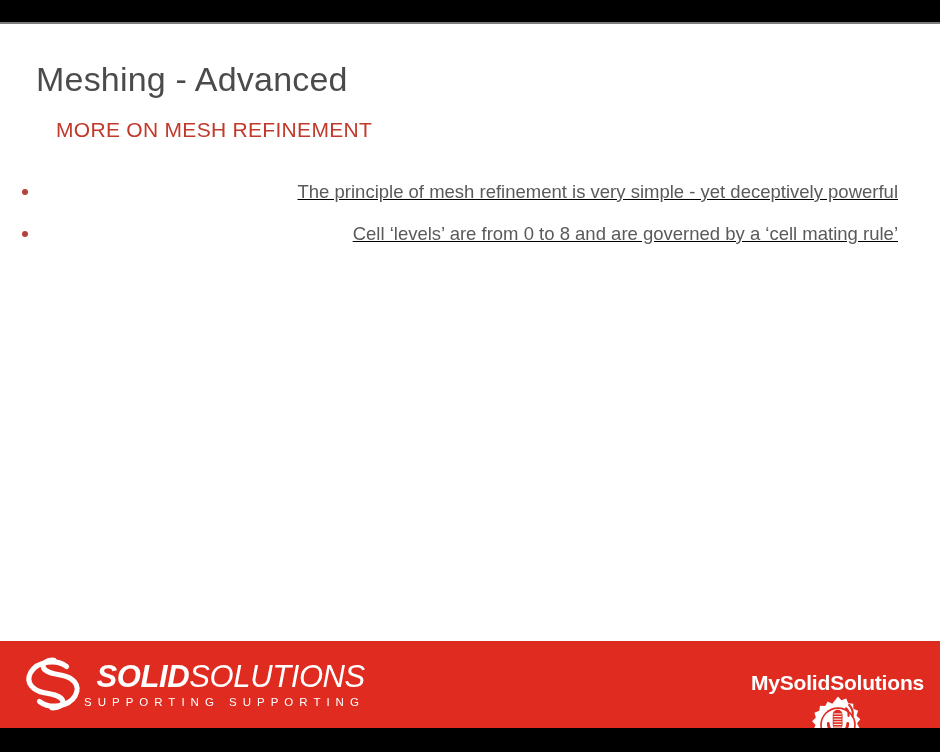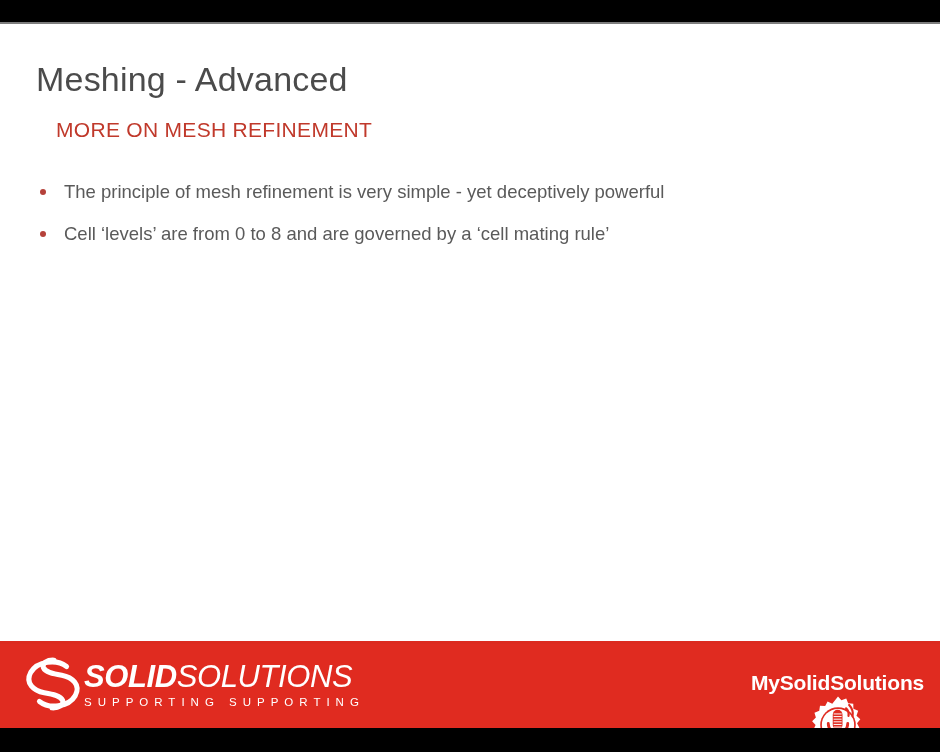--- a/index.html
+++ b/index.html
@@ -7,20 +7,21 @@
   html, body {
     width:940px; height:752px;
     background:#000;
     font-family:"Liberation Sans", sans-serif;
     overflow:hidden;
   }
   .slide-root {
     position:relative;
     width:940px; height:752px;
     background:#000000;
+    text-align:right;
   }
 
   
   .letterbox-top {
     position:absolute; left:0; top:0;
     width:940px; height:22px;
     background:#000000;
   }
   .letterbox-top-rule {
     position:absolute; left:0; top:22px;
@@ -54,23 +55,24 @@
     font-size:21px;
     font-weight:400;
     color:#c0392b;
     letter-spacing:0.3px;
     white-space:nowrap;
     margin-left:20px;
   }
 
   
   .bullet-list {
-    position:absolute; left:36px; top:156px;
+    position:absolute; left:18px; top:156px;
     width:880px;
     list-style:none;
+    text-decoration:underline;
   }
   .bullet-item {
     position:relative;
     padding-left:28px;
     margin-bottom:17px;
     font-size:18.5px;
     color:#5a5a5a;
     line-height:1.35;
     white-space:nowrap;
   }

